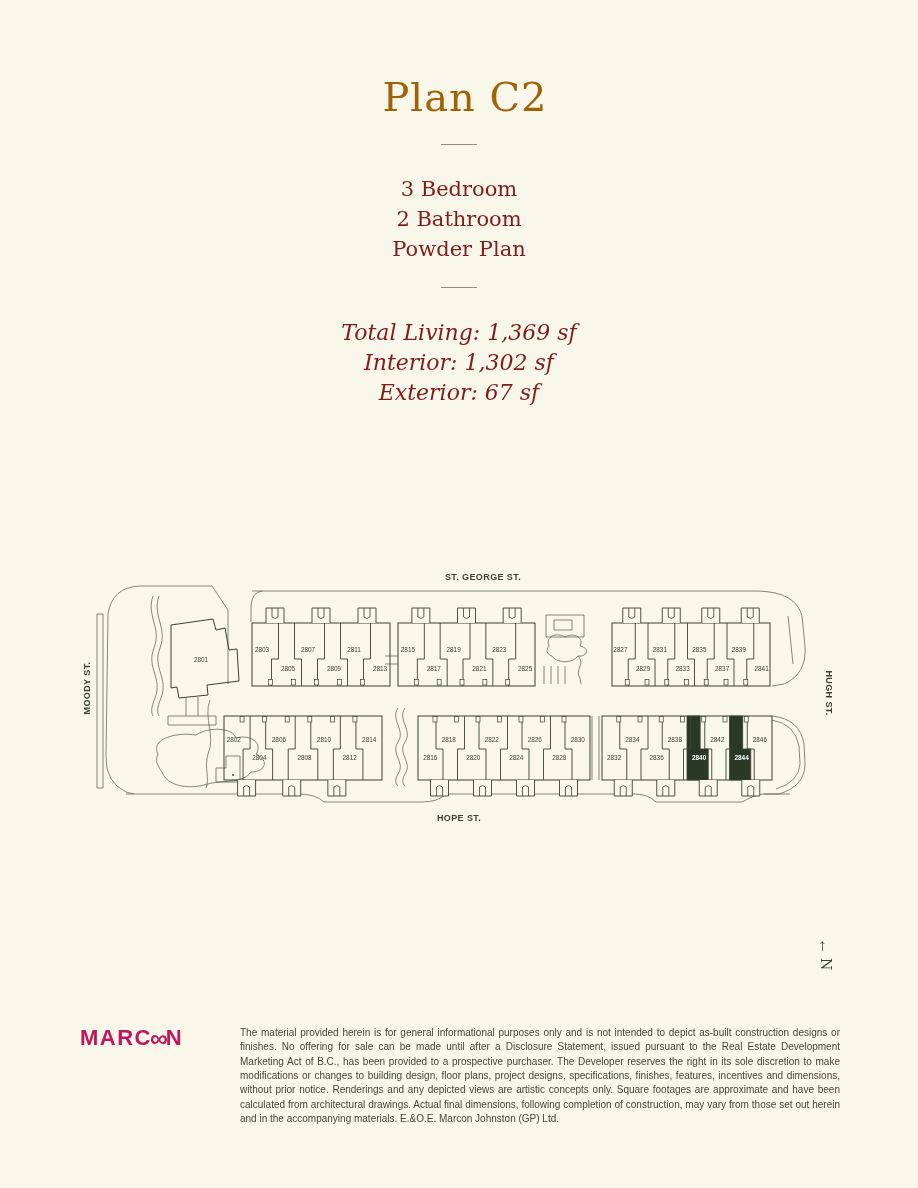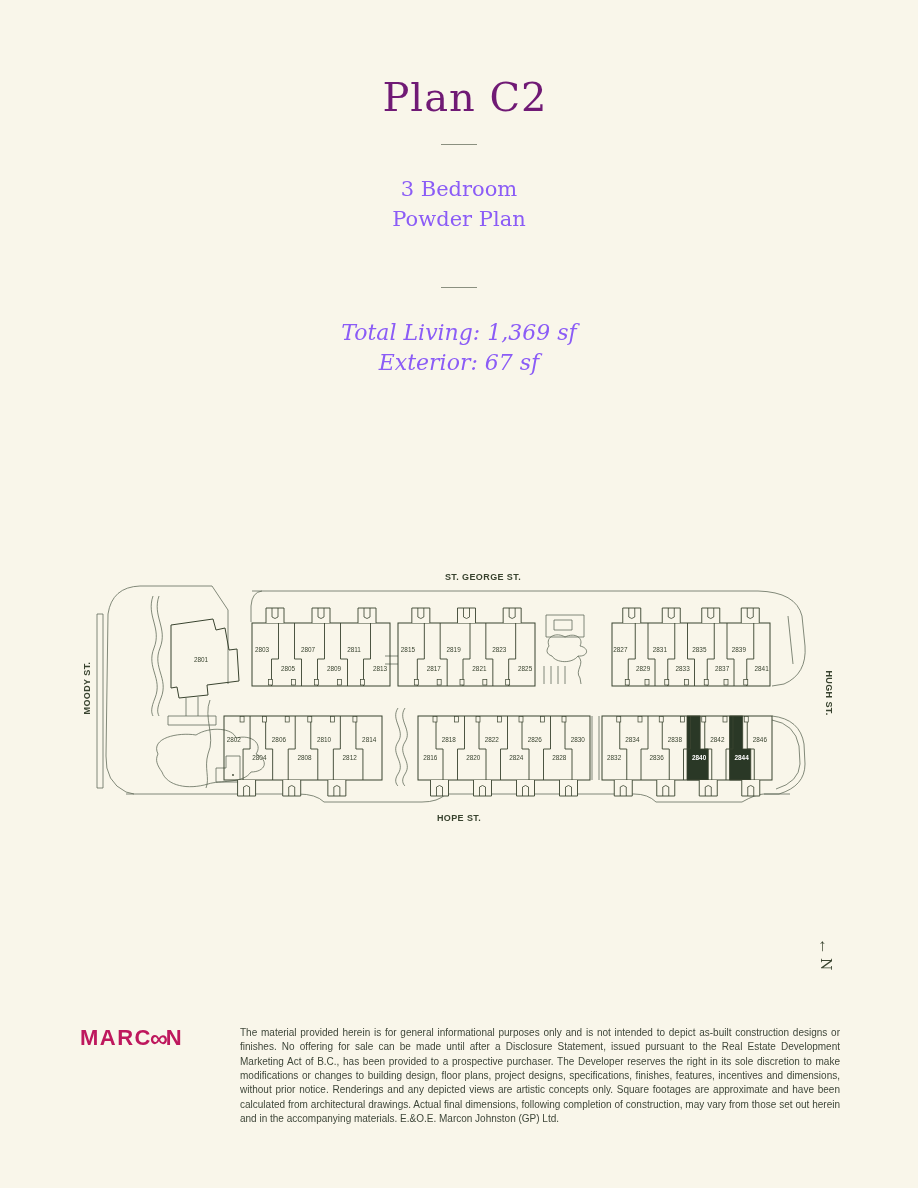--- a/index.html
+++ b/index.html
@@ -7,29 +7,29 @@
     width:918px;height:1188px;position:relative;overflow:hidden;
     background:#F9F6EA;
     font-family:"Liberation Sans", sans-serif;
     color:#39432F;
   }
   .abs{position:absolute;}
   
   .page-title{
     left:12px;right:0;top:74px;text-align:center;
     font-family:"DejaVu Serif", serif;
-    font-size:40px;font-weight:400;letter-spacing:1px;color:#701a75;
+    font-size:40px;font-weight:400;letter-spacing:1px;color:#a16207;
   }
   .divider{
     left:441px;width:36px;border-top:1px solid #8B9080;height:0;
   }
   .spec-block{
     left:0;right:0;text-align:center;
     font-family:"DejaVu Serif", serif;
-    font-size:21px;line-height:30px;color:#8b5cf6;
+    font-size:21px;line-height:30px;color:#7f1d1d;
   }
   .spec-block.areas{font-size:22px;font-style:italic;}
   
   .map-wrap{left:0;top:558px;width:918px;height:280px;}
   .street-label{
     font-size:9px;font-weight:700;letter-spacing:0.4px;color:#39432F;
     text-align:center;white-space:nowrap;
   }
   .street-north{left:0;right:0;top:14px;padding-left:48px;}
   .street-south{left:0;right:0;top:255px;text-align:center;}
@@ -54,27 +54,29 @@
   }
 </style>
 </head>
 <body>
 
 <div class="abs page-title">Plan C2</div>
 <div class="abs divider" style="top:144px"></div>
 
 <div class="abs spec-block" style="top:174px">
   <div>3 Bedroom</div>
+  <div>2 Bathroom</div>
   <div>Powder Plan</div>
 </div>
 
 <div class="abs divider" style="top:287px"></div>
 
 <div class="abs spec-block areas" style="top:318px">
   <div>Total Living: 1,369 sf</div>
+  <div>Interior: 1,302 sf</div>
   <div>Exterior: 67 sf</div>
 </div>
 
 <div class="abs map-wrap">
   <div class="abs street-label street-north">ST. GEORGE ST.</div>
   <div class="abs street-label street-south">HOPE ST.</div>
   <div class="abs street-label street-west">MOODY ST.</div>
   <div class="abs street-label street-east">HUGH ST.</div>
   <svg id="site-plan-svg" width="918" height="280" viewBox="0 0 918 280" style="position:absolute;left:0;top:0;">
       <path d="M687,158 L700.175,158 L700.175,191 L708.25,191 L708.25,222 L687,222 Z" fill="#2A3826" stroke="#39432F" stroke-width="0.8"></path>

